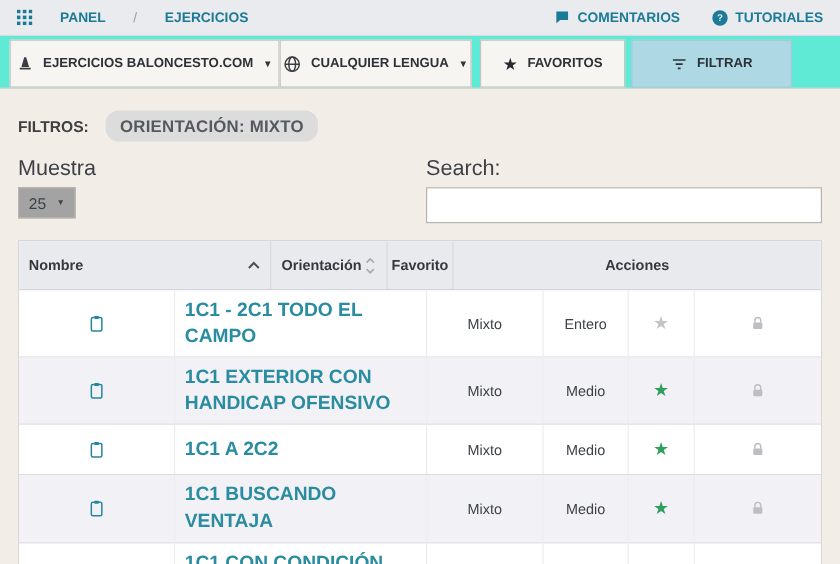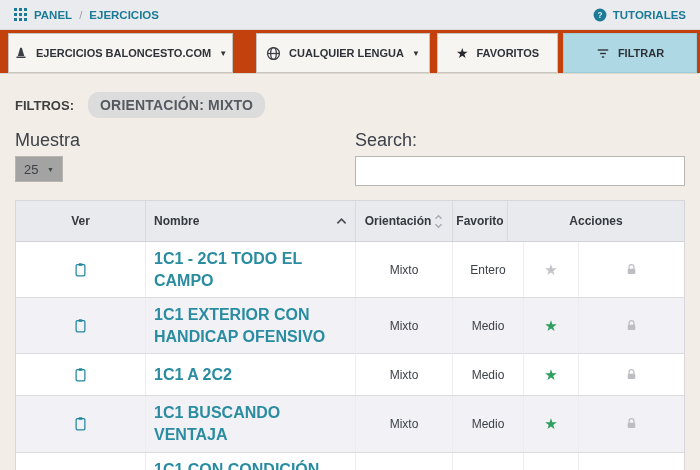--- a/index.html
+++ b/index.html
@@ -7,39 +7,39 @@
     width:700px;height:470px;overflow:hidden;
     font-family:"Liberation Sans","DejaVu Sans",sans-serif;
     background:#f2eee7;color:#3d4148;
   }
   
   .topbar{
     height:30px;background:#e9ebee;border-bottom:1px solid #d9dbde;
     display:flex;align-items:center;justify-content:space-between;
     padding:0 14px;box-sizing:border-box;
   }
-  .crumbs{display:flex;align-items:center;gap:7px;font-size:11.5px;font-weight:bold;color:#1b7a96;}
+  .crumbs{display:flex;align-items:center;gap:23px;font-size:11.5px;font-weight:bold;color:#1b7a96;}
   .crumb-sep{color:#9aa0a6;font-weight:normal;}
   .toplinks{display:flex;align-items:center;gap:26px;}
   .toplink{display:flex;align-items:center;gap:6px;font-size:11.5px;font-weight:bold;color:#1b7a96;cursor:pointer;}
   .icon{display:inline-flex;align-items:center;justify-content:center;}
   
   .toolbar{
     display:flex;align-items:stretch;padding:3px 0 0 0;height:40px;
-    border-bottom:1px solid #ddd8d0;background:#c2410c;
+    border-bottom:1px solid #ddd8d0;background:#5eead4;
   }
   .tb-btn{
     display:flex;align-items:center;justify-content:center;gap:8px;
     background:#f7f5f2;border:1px solid #c8c5c0;
     font-size:11px;font-weight:bold;color:#2e3238;cursor:pointer;
     box-sizing:border-box;
   }
   .tb-btn .caret{font-size:8px;color:#333;}
   .btn-source{margin-left:8px;width:225px;}
-  .btn-language{margin-left:23px;width:174px;}
+  .btn-language{width:160px;}
   .btn-favorites{margin-left:7px;width:121px;}
   .btn-filter{margin-left:5px;width:134px;background:#aed8e3;border-color:#9ecbd8;}
   
   .filters{display:flex;align-items:center;gap:14px;margin:18px 15px 0 15px;}
   .filters-title{font-size:13px;font-weight:bold;color:#404040;}
   .chip{
     background:#dcdcdc;color:#55595f;border-radius:11px;
     font-size:14px;font-weight:bold;padding:5px 12px;letter-spacing:.2px;
   }
   
@@ -106,20 +106,28 @@
           <rect x="10" y="10" width="3" height="3"></rect>
       </svg>
     </span>
     <span>PANEL</span>
     <span class="crumb-sep">/</span>
     <span>EJERCICIOS</span>
   </div>
   <div class="toplinks">
     <span class="toplink">
       <span class="icon">
+        <svg width="13" height="13" viewBox="0 0 24 24" fill="#1b7a96">
+            <path d="M3 3h18v13H9l-6 5z"></path>
+          </svg>
+      </span>
+      <span>COMENTARIOS</span>
+    </span>
+    <span class="toplink">
+      <span class="icon">
         <svg width="14" height="14" viewBox="0 0 24 24">
             <circle cx="12" cy="12" r="11" fill="#1b7a96"></circle>
             <text x="12" y="17" text-anchor="middle" font-size="14" font-weight="bold" fill="#e9ebee" font-family="Liberation Sans, sans-serif">?</text>
           </svg>
       </span>
       <span>TUTORIALES</span>
     </span>
   </div>
 </div>
 
@@ -175,23 +183,20 @@
     </div>
   </div>
   <div class="search-group">
     <div class="ctl-label">Search:</div>
     <input class="search-input" type="text" value="" style="">
   </div>
 </div>
 
 <div class="table">
   <div class="thead">
-    <div class="th col-ver">
-      <span>Ver</span>
-    </div>
     <div class="th col-nombre">
       <span>Nombre</span>
       <span class="icon sort-asc">
         <svg width="11" height="8" viewBox="0 0 12 8" fill="none" stroke="#4a4e55" stroke-width="1.8">
             <path d="M1.5 6.5 6 2l4.5 4.5"></path>
           </svg>
       </span>
     </div>
     <div class="th col-ori">
       <span>Orientación</span>

